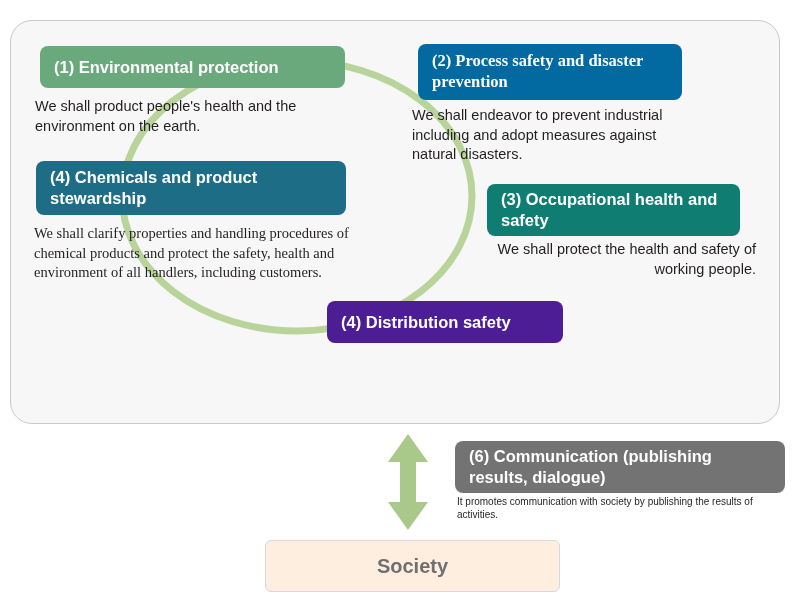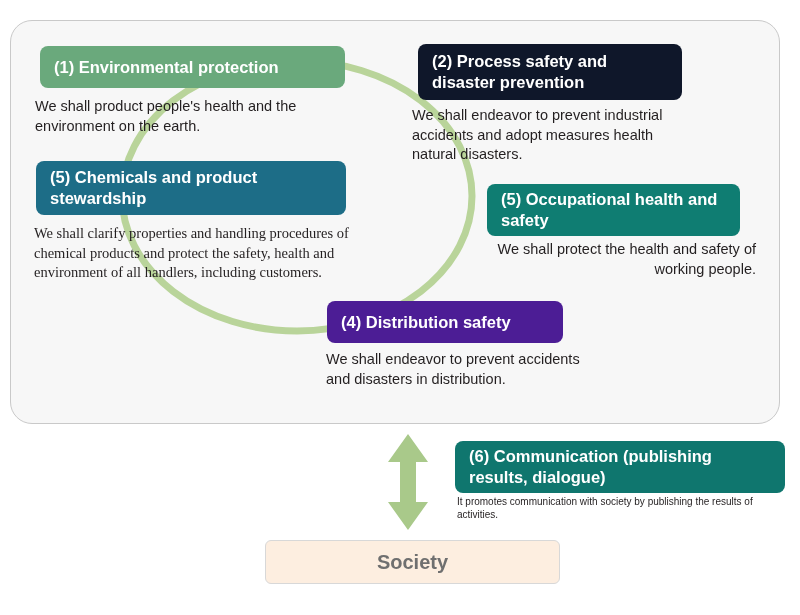--- a/index.html
+++ b/index.html
@@ -59,42 +59,42 @@
     color: #231f20;
     font-size: 14.5px;
     line-height: 1.35;
     box-sizing: border-box;
   }
 
   
   #box1  { left: 40px;  top: 46px;  width: 305px; height: 42px; background: #6aa97c; }
   #desc1 { left: 35px;  top: 97px;  width: 330px; }
 
-  #box2  { left: 418px; top: 44px;  width: 264px; height: 56px; background: #0f172a; }
+  #box2  { left: 418px; top: 44px;  width: 264px; height: 56px; background: #0369a1; font-family: Liberation Serif, serif; }
   #desc2 { left: 412px; top: 106px; width: 280px; }
 
   #box3  { left: 487px; top: 184px; width: 253px; height: 52px; background: #0f7d72; }
   #desc3 { left: 486px; top: 240px; width: 270px; text-align: right; }
 
   #box4  { left: 327px; top: 301px; width: 236px; height: 42px; background: #4c1d95; }
   #desc4 { left: 326px; top: 350px; width: 260px; }
 
   #box5  { left: 36px;  top: 161px; width: 310px; height: 54px; background: #1d6d87; }
   #desc5 { left: 34px;  top: 224px; width: 335px; font-family: Liberation Serif, serif; }
 
-  #box6  { left: 455px; top: 441px; width: 330px; height: 52px; background: #0f766e; }
+  #box6  { left: 455px; top: 441px; width: 330px; height: 52px; background: #737373; }
   #desc6 { left: 457px; top: 495px; width: 330px; font-size: 10px; line-height: 1.3; }
 
   
   .society-box {
     position: absolute;
     left: 265px;
     top: 540px;
     width: 295px;
-    height: 44px;
+    height: 52px;
     background: #fdeee0;
     border: 1px solid #d8d8d8;
     border-radius: 6px;
     box-sizing: border-box;
     display: flex;
     align-items: center;
     justify-content: center;
     color: #6f6f6f;
     font-size: 20px;
     font-weight: bold;
@@ -121,34 +121,33 @@
   </svg>
 
   <div class="box" id="box1">
     <span>(1) Environmental protection</span>
   </div>
   <div class="desc" id="desc1">We shall product people's health and the environment on the earth.</div>
 
   <div class="box" id="box2">
     <span>(2) Process safety and disaster prevention</span>
   </div>
-  <div class="desc" id="desc2">We shall endeavor to prevent industrial accidents and adopt measures health natural disasters.</div>
+  <div class="desc" id="desc2">We shall endeavor to prevent industrial including and adopt measures against natural disasters.</div>
 
   <div class="box" id="box3">
-    <span>(5) Occupational health and safety</span>
+    <span>(3) Occupational health and safety</span>
   </div>
   <div class="desc" id="desc3">We shall protect the health and safety of working people.</div>
 
   <div class="box" id="box4">
     <span>(4) Distribution safety</span>
   </div>
-  <div class="desc" id="desc4">We shall endeavor to prevent accidents and disasters in distribution.</div>
 
   <div class="box" id="box5">
-    <span>(5) Chemicals and product stewardship</span>
+    <span>(4) Chemicals and product stewardship</span>
   </div>
   <div class="desc" id="desc5">We shall clarify properties and handling procedures of chemical products and protect the safety, health and environment of all handlers, including customers.</div>
 
   <div class="box" id="box6">
     <span>(6) Communication (publishing results, dialogue)</span>
   </div>
   <div class="desc" id="desc6">It promotes communication with society by publishing the results of activities.</div>
 
   <svg class="arrow-svg" viewBox="0 0 46 100">
     <polygon points="23,2 43,30 31,30 31,70 43,70 23,98 3,70 15,70 15,30 3,30" fill="#a9c98a"></polygon>

